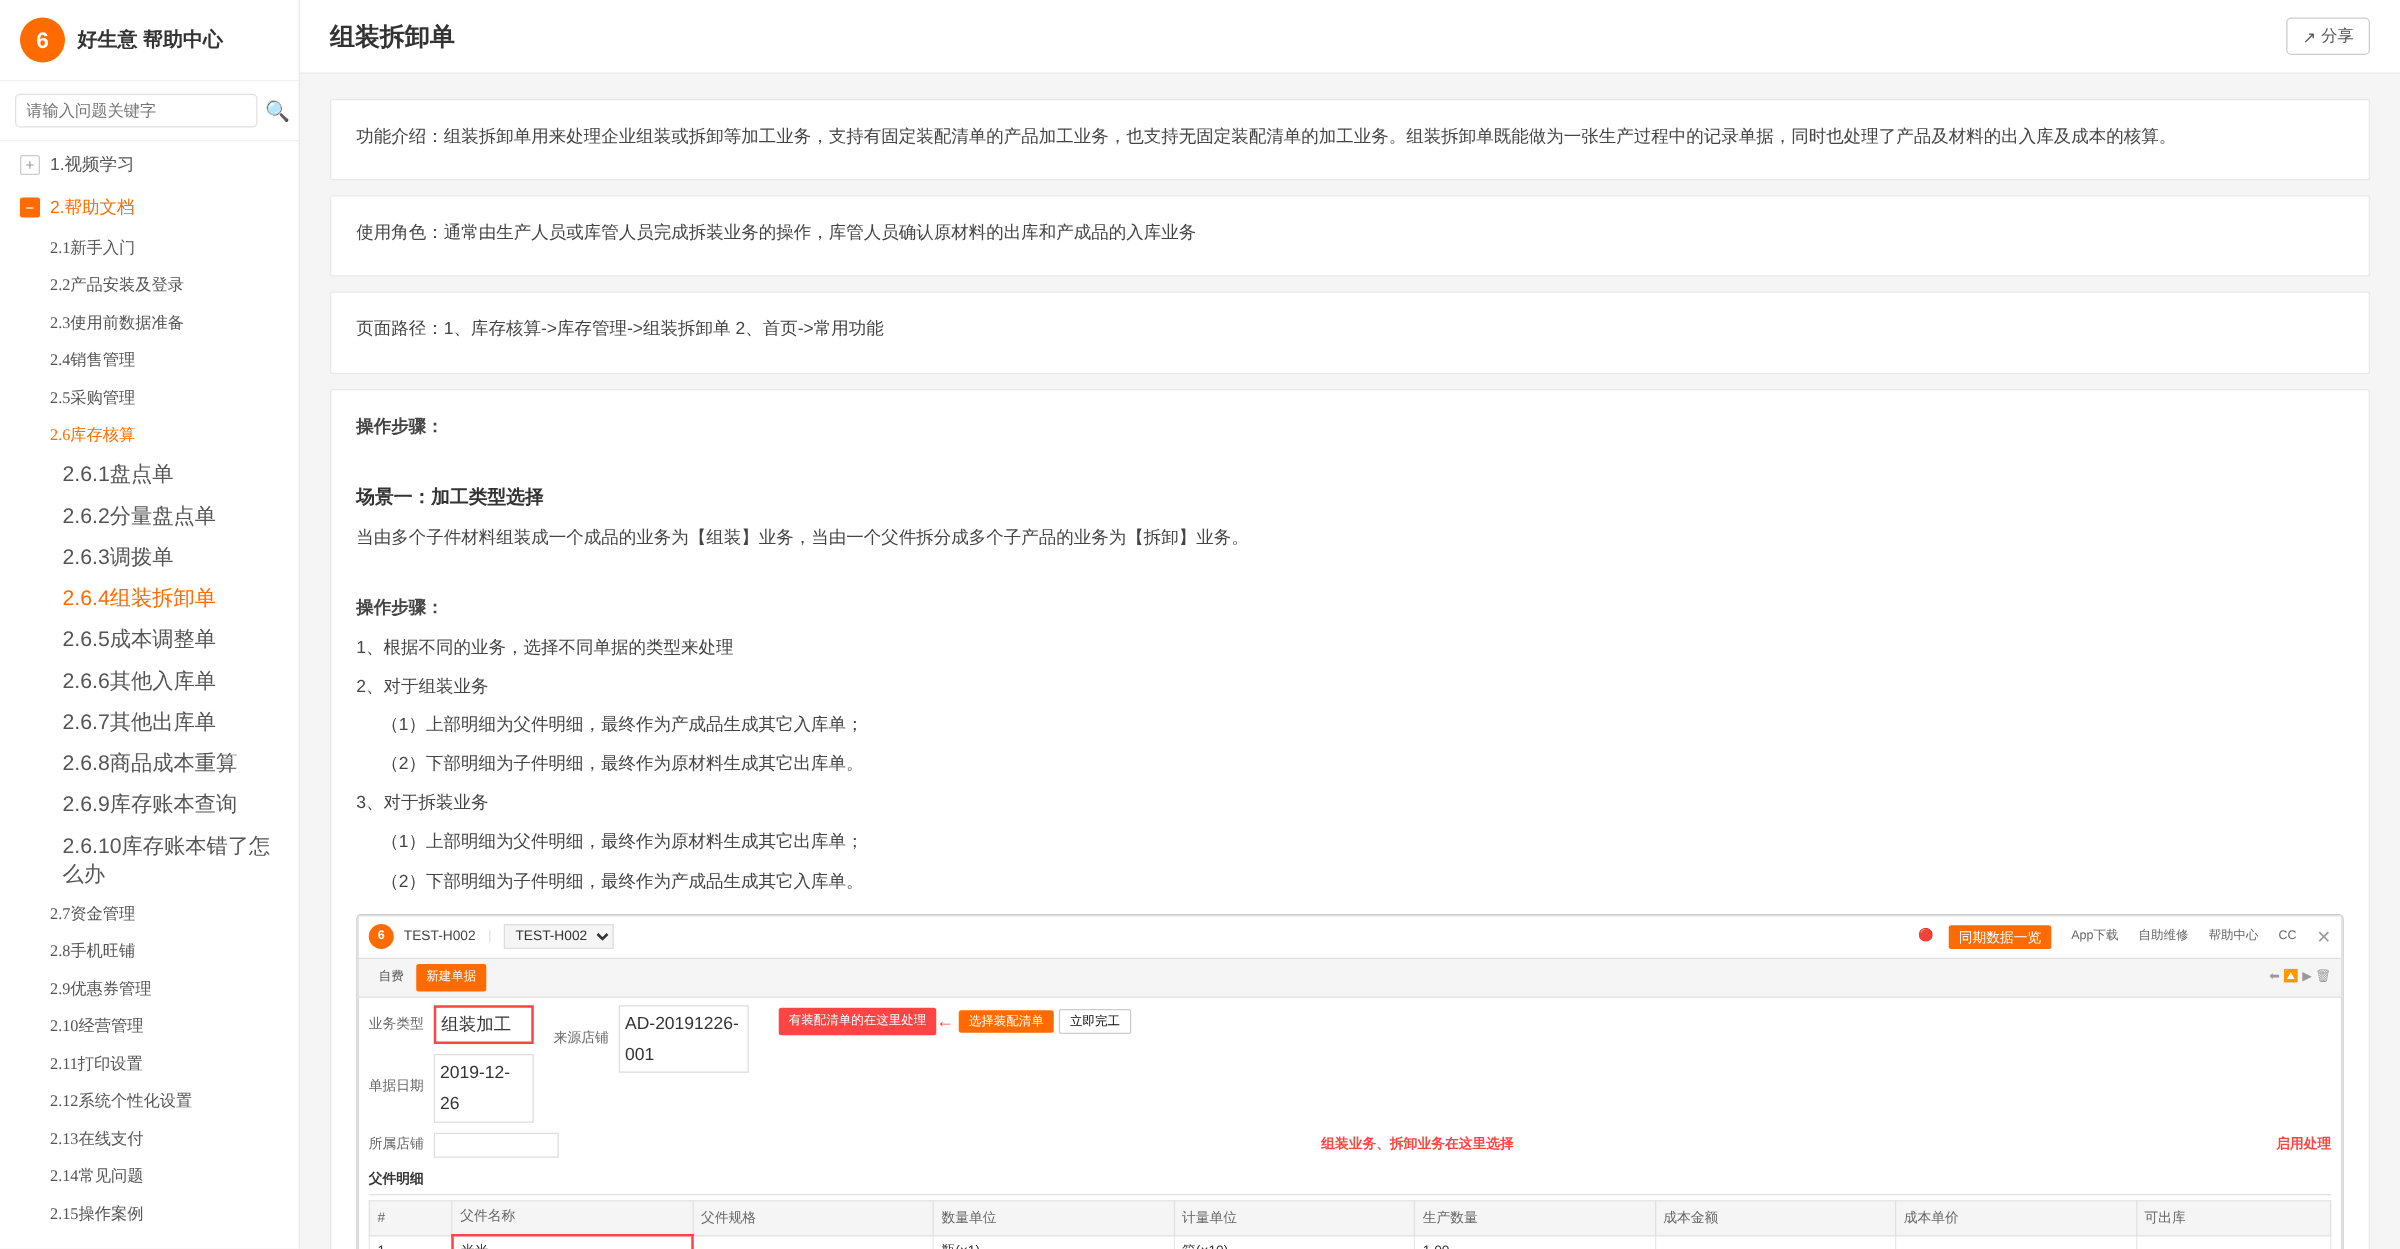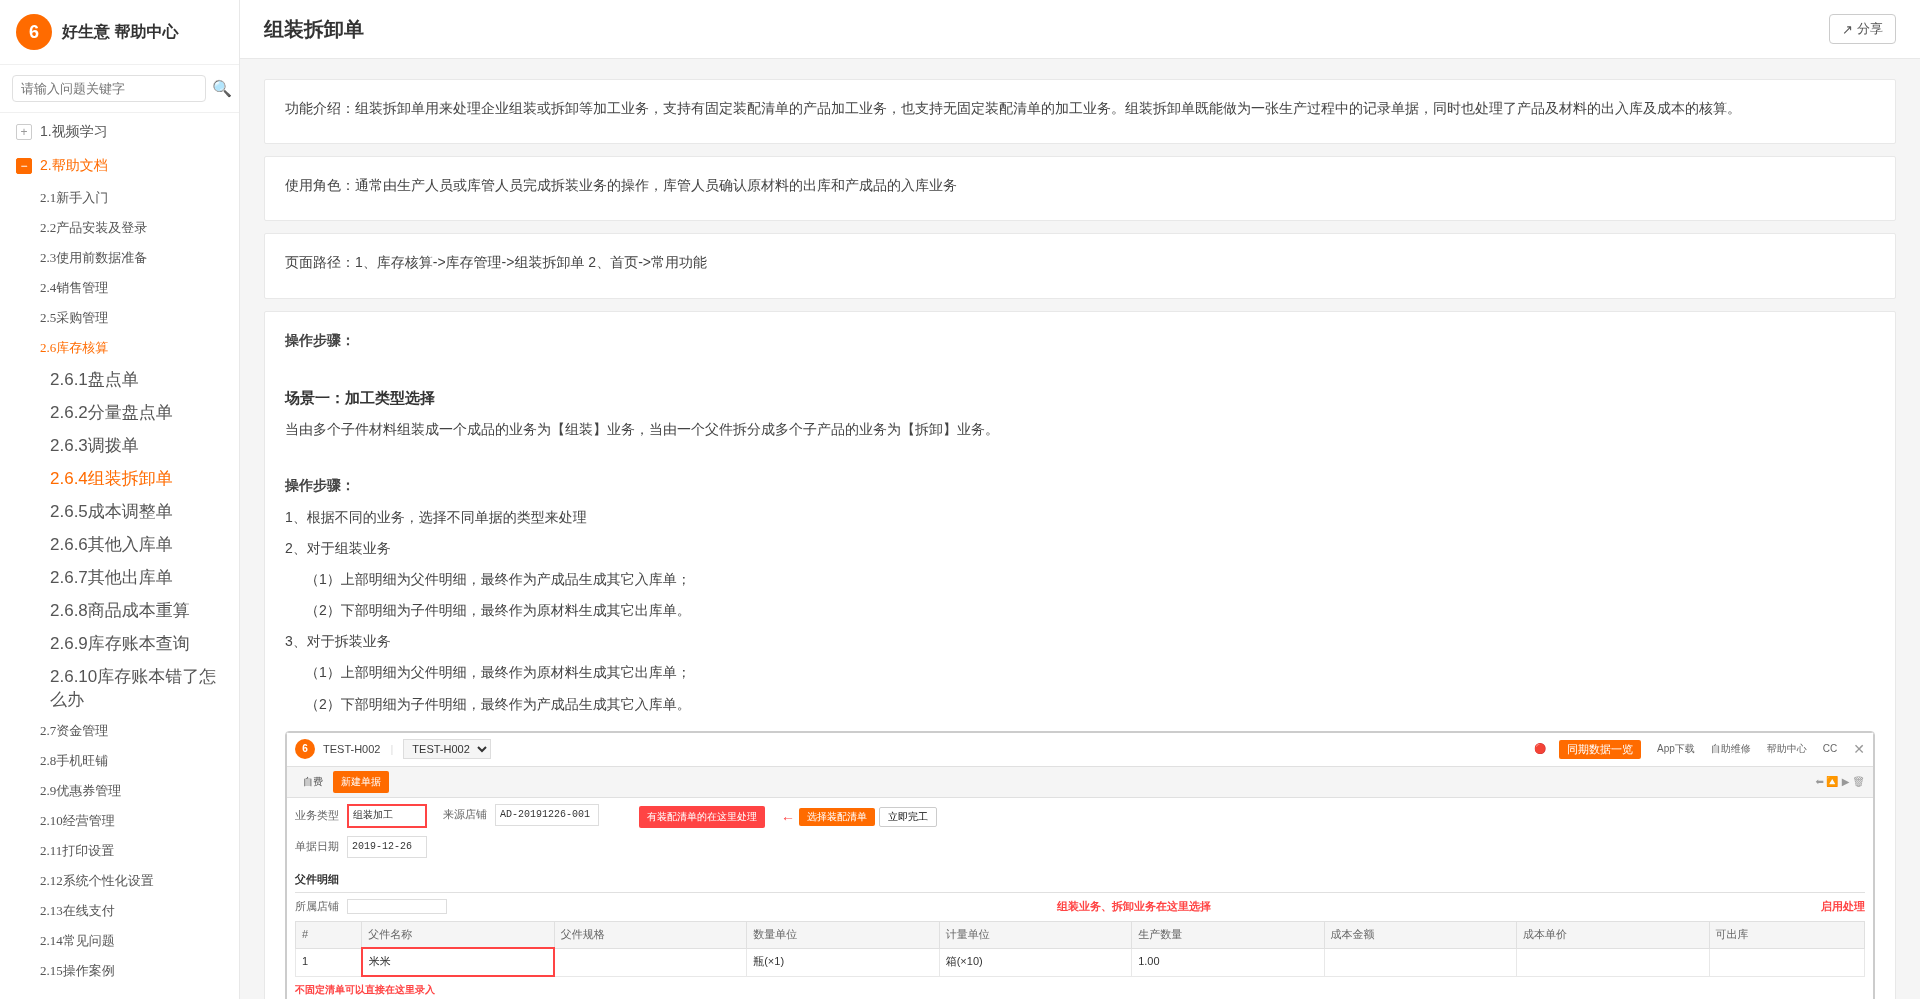--- a/index.html
+++ b/index.html
@@ -271,24 +271,23 @@
       gap: 8px;
       margin-bottom: 4px;
       font-size: 11px;
     }
 
     .form-label { color: #666; }
 
     .app-input-box {
       border: 1px solid #ddd;
       padding: 1px 4px;
-      font-size: 10px;
+      font-size: 14px;
       color: #333;
       min-width: 80px;
-      font-family: Liberation Mono, monospace;
     }
 
     .app-input-box.highlight {
       border-color: #ff4444;
       border-width: 2px;
     }
 
     .app-table {
       width: 100%;
       border-collapse: collapse;
@@ -510,40 +509,40 @@
                 </div>
               </div>
 
               <div style="display:flex;flex-direction:column;gap:4px;">
                 <div class="app-form-row">
                   <span class="form-label">来源店铺</span>
                   <div class="app-input-box" style="width:104px;">AD-20191226-001</div>
                 </div>
               </div>
 
-              <div style="position:relative;margin-left:24px;display:flex;align-items:center;gap:16px;">
+              <div style="position:relative;margin-left:8px;display:flex;align-items:center;gap:0;">
                 <div style="background:#ff4444;color:white;padding:2px 8px;border-radius:2px;font-size:10px;white-space:nowrap;">有装配清单的在这里处理</div>
                 <div style="display:flex;align-items:center;gap:4px;">
                   <span style="color:#ff4444;font-size:14px;">←</span>
                   <button style="background:#ff6b00;color:white;border:none;padding:2px 8px;font-size:10px;border-radius:2px;">选择装配清单</button>
                   <button style="background:white;border:1px solid #ccc;padding:2px 8px;font-size:10px;border-radius:2px;">立即完工</button>
                 </div>
               </div>
             </div>
 
-            <div style="margin-top:8px;font-size:11px;color:#333;font-weight:bold;border-bottom:1px solid #e0e0e0;padding-bottom:2px;">父件明细</div>
-
             <div style="display:flex;align-items:center;gap:8px;margin-top:4px;font-size:11px;">
               <span class="form-label">所属店铺</span>
               <input class="app-input-box" style="width: 100px;">
               <span style="flex:1"></span>
               <span style="color:#ff4444;font-size:11px;font-weight:bold;">组装业务、拆卸业务在这里选择</span>
               <span style="flex:1"></span>
               <span style="color:#ff4444;font-size:11px;font-weight:bold;">启用处理</span>
             </div>
+
+            <div style="margin-top:8px;font-size:11px;color:#333;font-weight:bold;border-bottom:1px solid #e0e0e0;padding-bottom:2px;">父件明细</div>
             <table class="app-table">
               <thead>
                 <tr>
                   <th>#</th>
                   <th>父件名称</th>
                   <th>父件规格</th>
                   <th>数量单位</th>
                   <th>计量单位</th>
                   <th>生产数量</th>
                   <th>成本金额</th>

